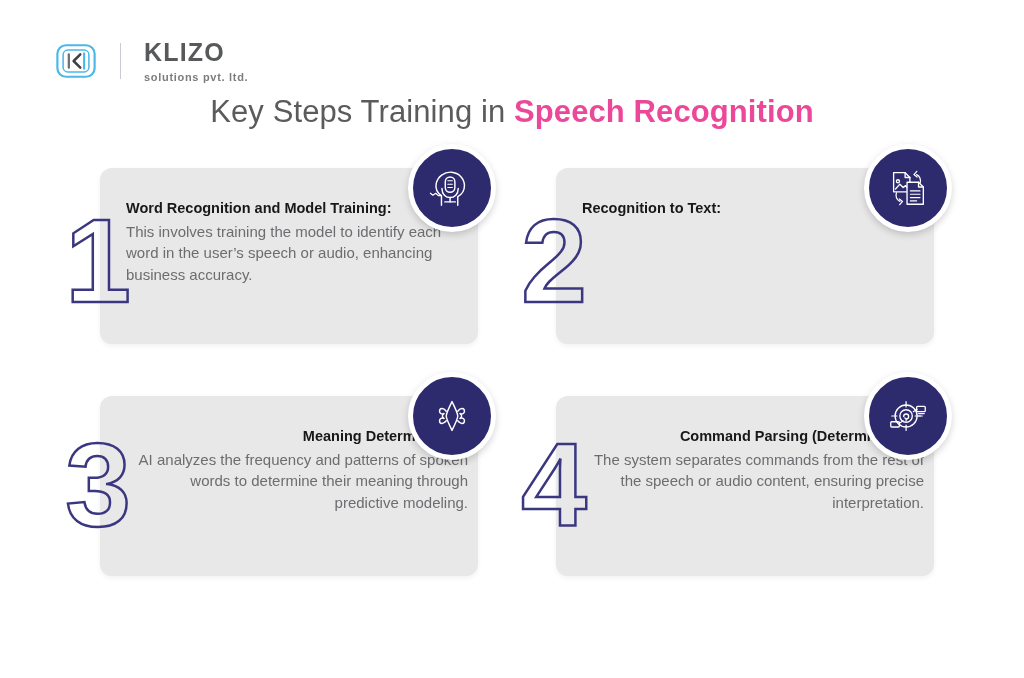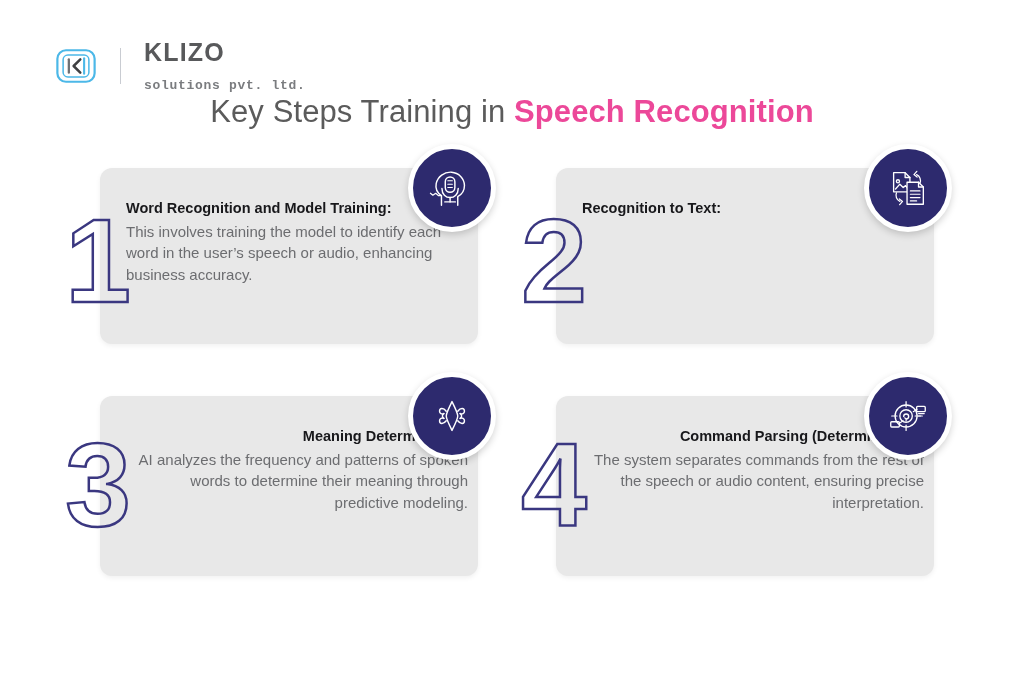--- a/index.html
+++ b/index.html
@@ -30,26 +30,25 @@
   }
   .logo-text { display: flex; flex-direction: column; justify-content: center; }
   .logo-name {
     font-size: 25px;
     font-weight: 700;
     letter-spacing: 1.2px;
     color: #58595b;
     line-height: 1.02;
   }
   .logo-tagline {
-    font-size: 13px;
+    font-size: 11px;
     font-weight: 700;
     letter-spacing: 0.7px;
     color: #7a7c7f;
-    margin-top: 12px;
-    font-family: Liberation Mono, monospace;
+    margin-top: 5px;
   }
 
   
   .page-title {
     position: absolute;
     top: 94px;
     left: 0;
     width: 1024px;
     text-align: center;
     font-size: 31px;

